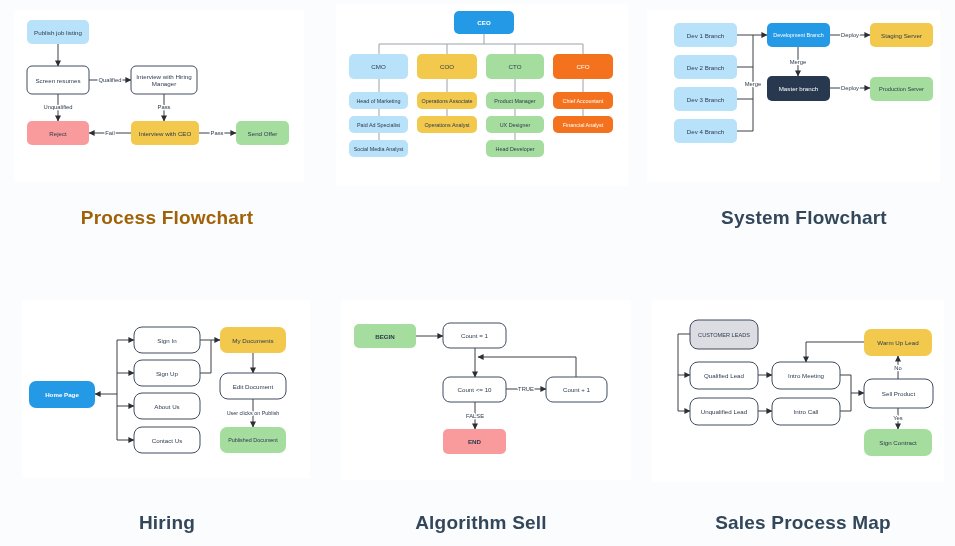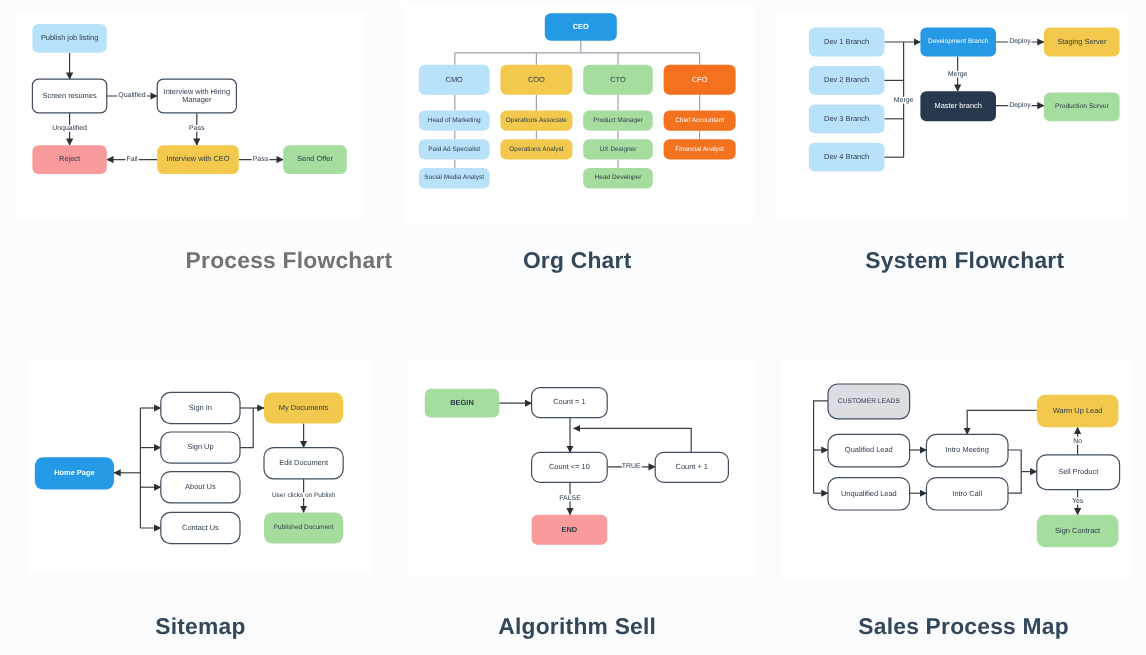--- a/index.html
+++ b/index.html
@@ -212,19 +212,18 @@
         <text text-anchor="middle" fill="#2d3b4e" font-size="6.2" font-weight="normal"><tspan x="898.5" y="393.5" dominant-baseline="central">Sell Product</tspan></text>
         <rect x="864" y="329" width="68" height="27" rx="7" fill="#f2c94c" stroke="none" stroke-width="0"></rect>
         <text text-anchor="middle" fill="#2d3b4e" font-size="6.2" font-weight="normal"><tspan x="898" y="342.5" dominant-baseline="central">Warm Up Lead</tspan></text>
         <rect x="864" y="429" width="68" height="27" rx="7" fill="#a5dd9e" stroke="none" stroke-width="0"></rect>
         <text text-anchor="middle" fill="#2d3b4e" font-size="6.2" font-weight="normal"><tspan x="898" y="442.5" dominant-baseline="central">Sign Contract</tspan></text>
         <text x="898" y="368" class="elabel" text-anchor="middle" dominant-baseline="central" font-size="5.8" fill="#2b3a4d">No</text>
         <text x="898" y="418" class="elabel" text-anchor="middle" dominant-baseline="central" font-size="5.8" fill="#2b3a4d">Yes</text>
       </g>
     </svg>
 
-  <div class="title" style="left: 7px; top: 206px; color: #737373; text-align: right;">Process Flowchart</div>
-  <div class="title" style="left: 321px; top: 206px; color: rgb(51, 71, 91);">Org Chart</div>
+  <div class="title" style="left: 7px; top: 206px; color: #a16207;">Process Flowchart</div>
   <div class="title" style="left: 644px; top: 206px; color: rgb(51, 71, 91);">System Flowchart</div>
-  <div class="title" style="left: 7px; top: 511px; color: rgb(51, 71, 91);">Sitemap</div>
+  <div class="title" style="left: 7px; top: 511px; color: rgb(51, 71, 91);">Hiring</div>
   <div class="title" style="left: 321px; top: 511px; color: rgb(51, 71, 91);">Algorithm Sell</div>
   <div class="title" style="left: 643px; top: 511px; color: rgb(51, 71, 91);">Sales Process Map</div>
 </div>
 
 </body></html>

